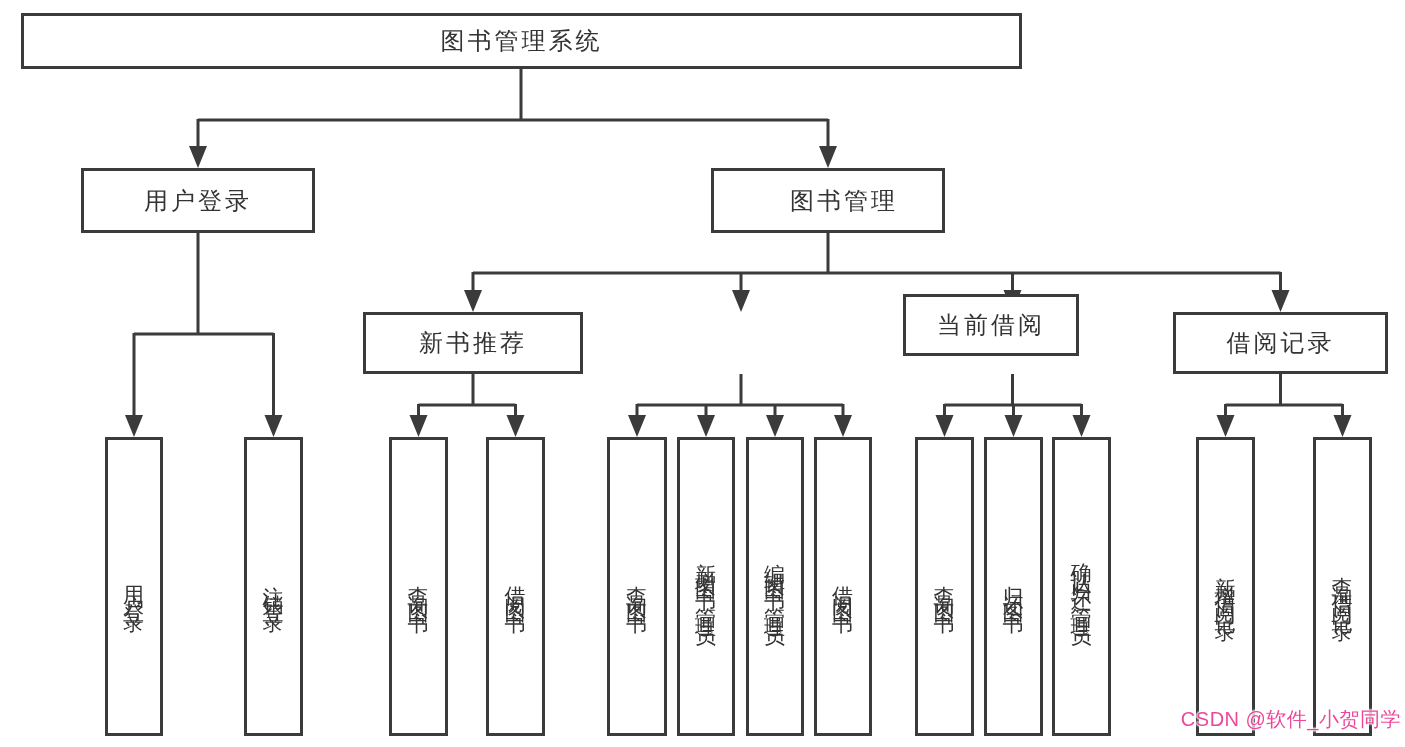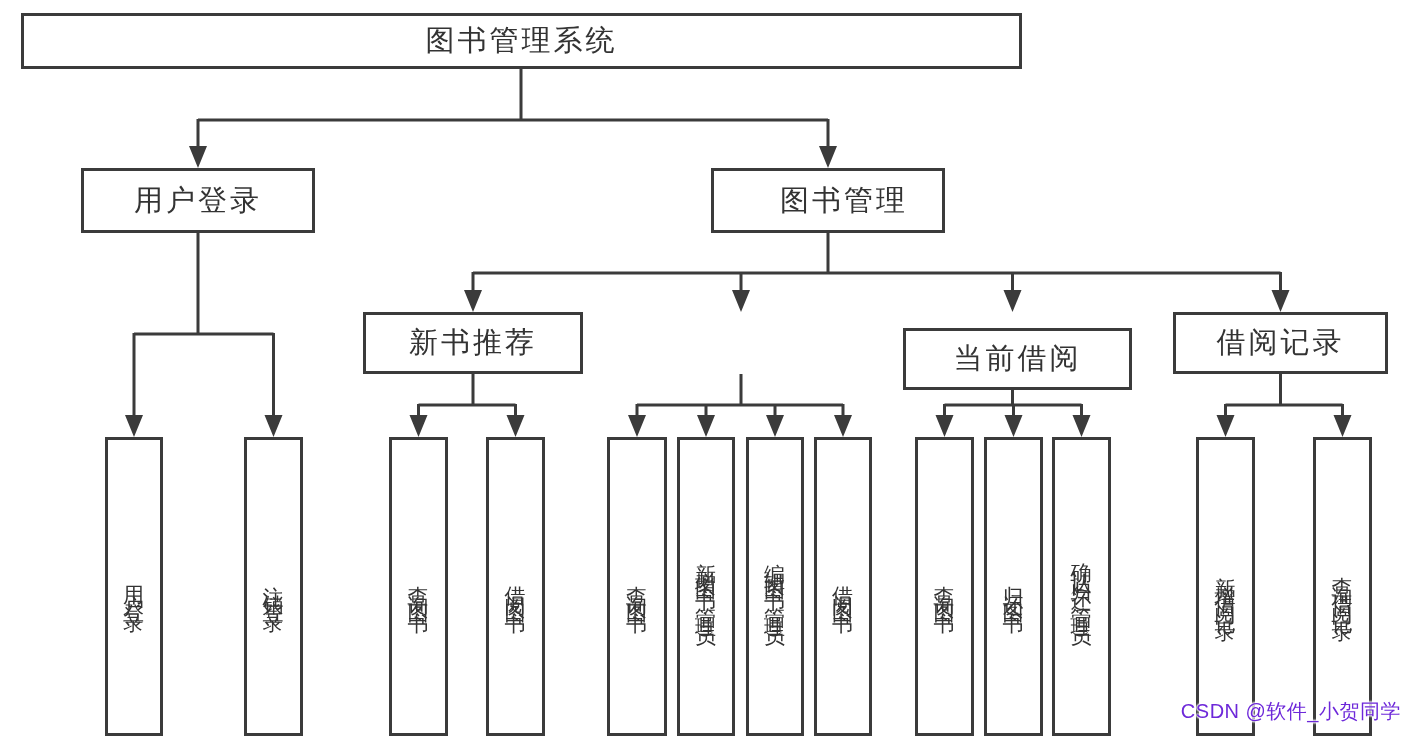--- a/index.html
+++ b/index.html
@@ -5,28 +5,28 @@
   html,body{margin:0;padding:0;background:#fff;}
   .stage{
     position:relative;width:1405px;height:747px;background:#ffffff;
     font-family:"Liberation Sans","DejaVu Sans",sans-serif;overflow:hidden;
   }
   .connectors{position:absolute;left:0;top:0;z-index:1;}
   .node{
     position:absolute;box-sizing:border-box;border:3px solid #3b3b3b;background:#ffffff;
     display:flex;align-items:center;justify-content:center;color:#333333;z-index:2;
   }
-  .node.h .lbl{font-size:29px;letter-spacing:3px;white-space:nowrap;font-family:Liberation Serif, serif;}
+  .node.h .lbl{font-size:24px;letter-spacing:3px;white-space:nowrap;font-family:Liberation Serif, serif;}
   .node.v .lbl{
     writing-mode:vertical-rl;text-orientation:mixed;
     font-size:21px;letter-spacing:9px;line-height:1;
   }
   .watermark{
-    position:absolute;right:4px;bottom:22px;z-index:5;
-    font-size:20px;letter-spacing:0.5px;color:#6d28d9;white-space:nowrap;
+    position:absolute;right:4px;bottom:14px;z-index:5;
+    font-size:20px;letter-spacing:0.5px;color:#ec4899;white-space:nowrap;
     text-shadow:0 1px 2px #fff,0 -1px 2px #fff,1px 0 2px #fff,-1px 0 2px #fff;
   }
 </style>
 </head>
 <body>
 
 <div class="stage">
 
   <svg class="connectors" width="1405" height="747" viewBox="0 0 1405 747">
     <g stroke="#3b3b3b" stroke-width="3" fill="none">
@@ -100,21 +100,21 @@
   <div class="node h" style="left:81px;top:168px;width:234px;height:65px;">
     <span class="lbl">用户登录</span>
   </div>
   <div class="node h" style="left:711px;top:168px;width:234px;height:65px;padding-left:32px;">
     <span class="lbl">图书管理</span>
   </div>
 
   <div class="node h" style="left:363px;top:312px;width:220px;height:62px;justify-content:center;">
     <span class="lbl">新书推荐</span>
   </div>
-  <div class="node h" style="left:903px;top:328px;width:229px;height:62px;justify-content:center;">
+  <div class="node h" style="left:903px;top:294px;width:176px;height:62px;justify-content:center;">
     <span class="lbl">当前借阅</span>
   </div>
   <div class="node h" style="left:1173px;top:312px;width:215px;height:62px;">
     <span class="lbl">借阅记录</span>
   </div>
 
   <div class="node v" style="left:105px;top:437px;width:58px;height:299px;">
     <span class="lbl">用户登录</span>
   </div>
   <div class="node v" style="left:244px;top:437px;width:59px;height:299px;">

